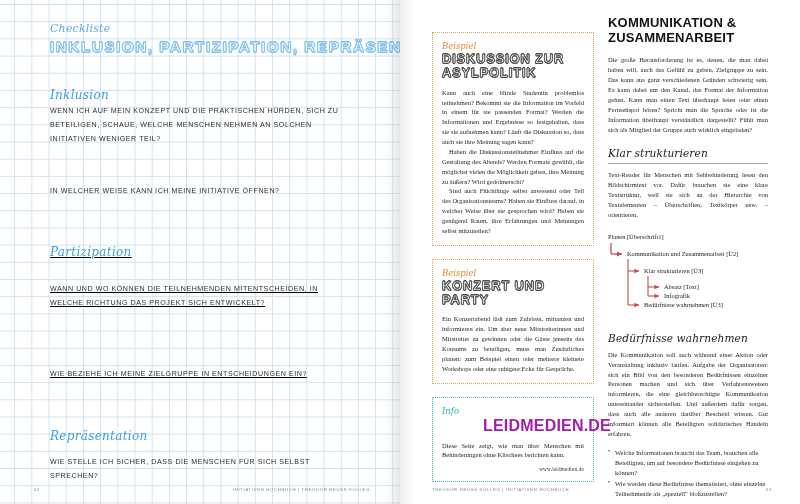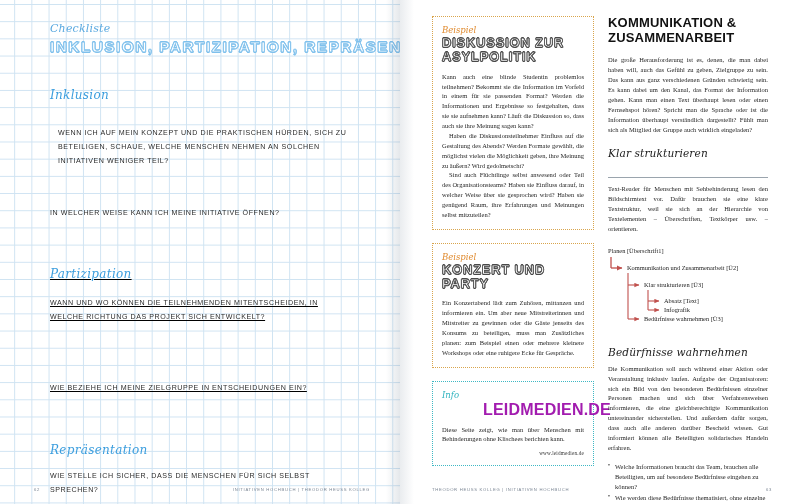--- a/index.html
+++ b/index.html
@@ -80,24 +80,24 @@
   }
   .q-text {
     font-family: "Liberation Sans", sans-serif;
     font-size: 7.1px;
     letter-spacing: 0.55px;
     line-height: 1.95;
     color: #2c2c2c;
     text-transform: uppercase;
   }
   .blk-inklusion { margin-top: 33px; }
-  .q1 { margin-top: 25px; padding-left: 8px; }
+  .q1 { margin-top: 3px; }
   .q2 { margin-top: 38px; }
   .blk-partizipation { margin-top: 47px; text-decoration: underline; }
-  .q3 { margin-top: 16px; }
+  .q3 { margin-top: 24px; }
   .q4 { margin-top: 57px; }
   .blk-repraesentation { margin-top: 47px; }
   .q5 { margin-top: 13px; }
   .q6 { margin-top: 39px; }
 
   .footer-left {
     position: absolute;
     left: 34px;
     right: 30px;
     bottom: 12px;
@@ -125,21 +125,21 @@
     left: 0; top: 0; bottom: 0;
     width: 14px;
     background: linear-gradient(to left, rgba(120,140,160,0.0), rgba(90,110,130,0.13));
     pointer-events: none;
     z-index: 5;
   }
 
   .col-boxes {
     position: absolute;
     left: 32px;
-    top: 16px;
+    top: 32px;
     width: 162px;
   }
   .col-main {
     position: absolute;
     left: 208px;
     top: 16px;
     width: 160px;
   }
 
   
@@ -213,21 +213,21 @@
   .sub-head {
     font-family: "DejaVu Serif", serif;
     font-style: italic;
     font-size: 10.6px;
     color: #1a1a1a;
     margin: 13px 0 6px 0;
     letter-spacing: 0.1px;
   }
   .sub-head.rule {
     border-bottom: 0.7px solid #9aa4ad;
-    padding-bottom: 18px;
+    padding-bottom: 4px;
     display: block;
   }
   .tree {
     margin: 13px 0 6px 0;
     position: relative;
   }
   .tree-caption {
     font-family: "Liberation Serif", serif;
     font-size: 6.4px;
     color: #1f1f1f;

